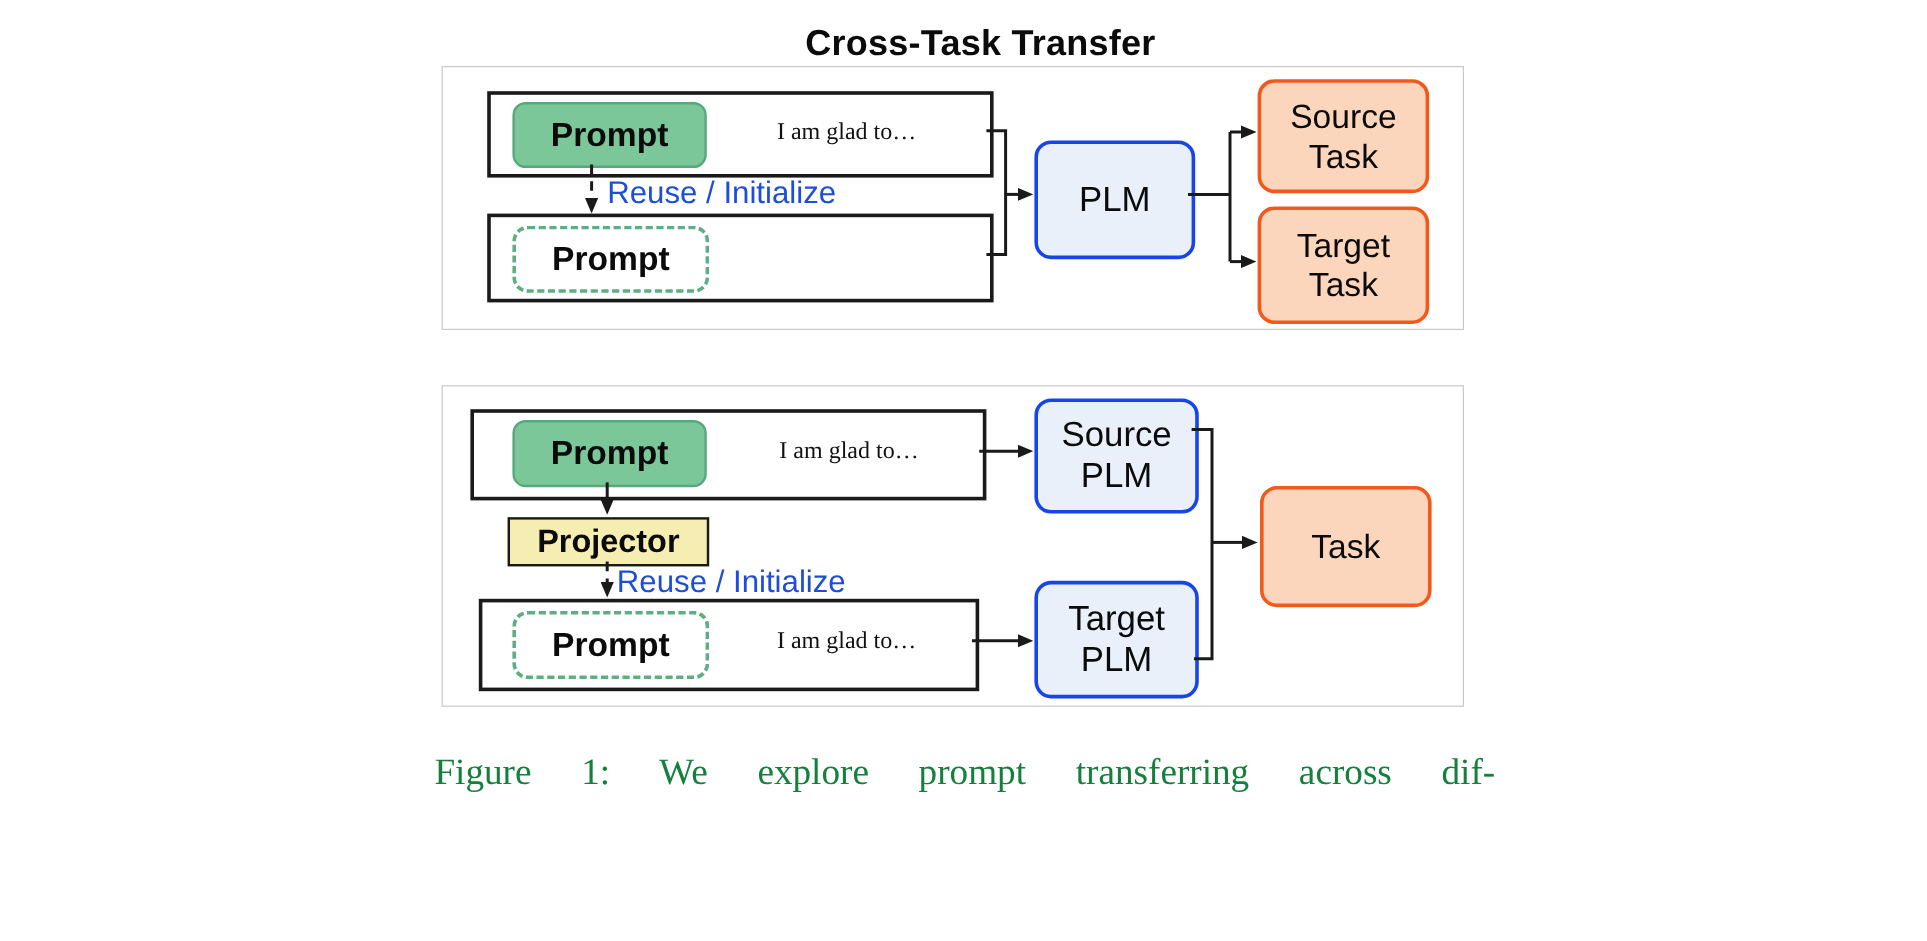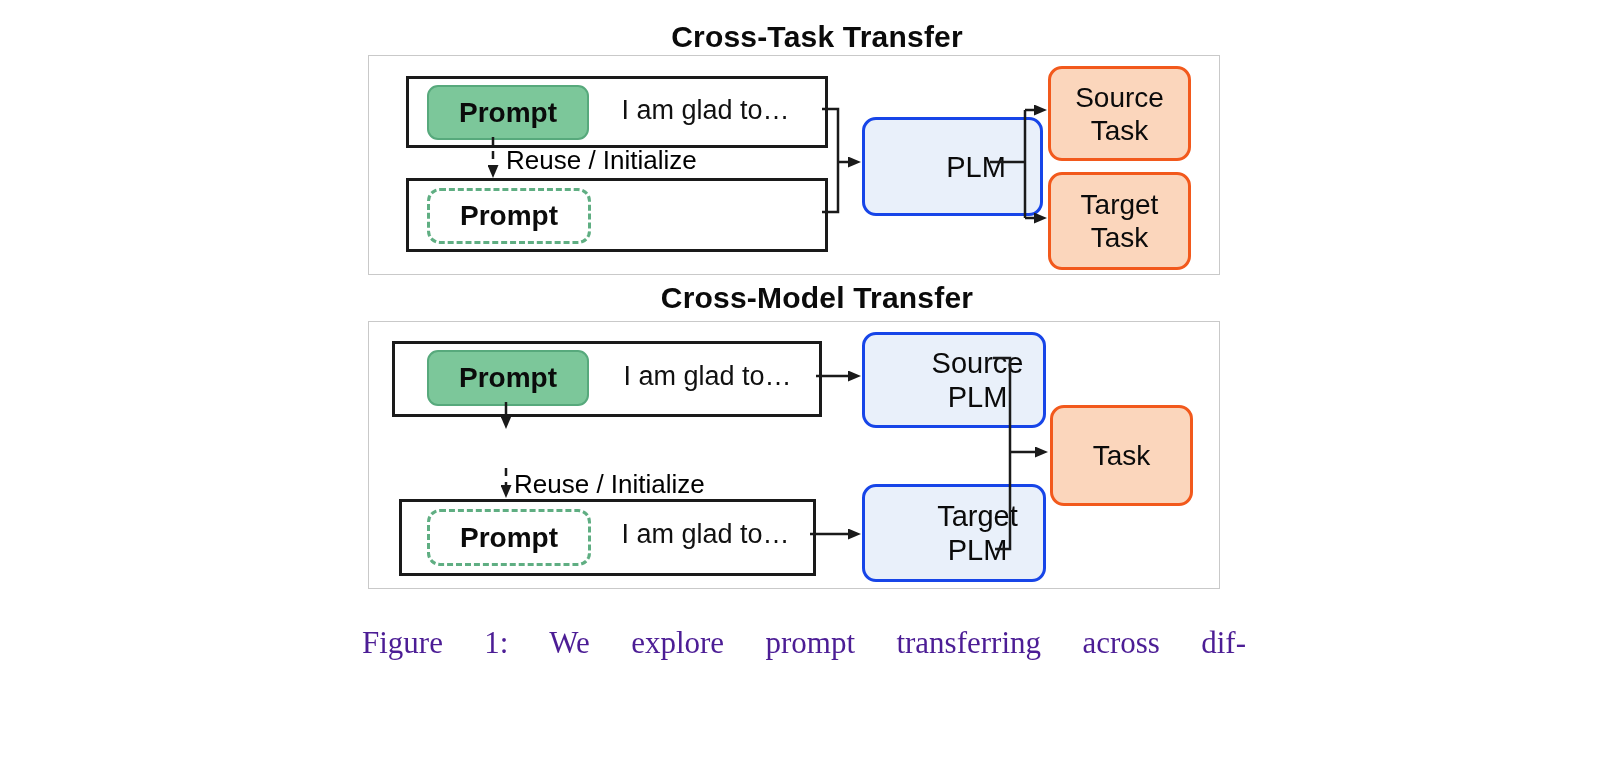--- a/index.html
+++ b/index.html
@@ -18,46 +18,46 @@
 
   
   .prompt-solid{position:absolute;background:#7cc79a;border:2.5px solid #57a97c;border-radius:11px;
                 display:flex;align-items:center;justify-content:center;
                 font-size:28px;font-weight:bold;color:#0b0b0b;}
   .prompt-dashed{position:absolute;background:#ffffff;border:3px dashed #5fae82;border-radius:13px;
                  display:flex;align-items:center;justify-content:center;
                  font-size:28px;font-weight:bold;color:#0b0b0b;}
 
   
-  .sent{position:absolute;font-size:27px;color:#111;display:flex;align-items:center;justify-content:center;}
+  .sent{position:absolute;font-size:20px;color:#111;display:flex;align-items:center;justify-content:center;font-family:Liberation Serif, serif;}
 
   
   .plm{position:absolute;background:#e9f0fa;border:3.5px solid #1745e8;border-radius:14px;
        display:flex;flex-direction:column;align-items:center;justify-content:center;
-       font-size:29px;color:#0b0b0b;line-height:34px;padding-left:47px;}
+       font-size:29px;color:#0b0b0b;line-height:34px;}
 
   
   .task{position:absolute;background:#fbd6bc;border:3.5px solid #f2591c;border-radius:14px;
         display:flex;flex-direction:column;align-items:center;justify-content:center;
         font-size:28px;color:#0b0b0b;line-height:33px;}
 
   
   .projector{position:absolute;background:#f5edb2;border:2.5px solid #1a1a1a;
              display:flex;align-items:center;justify-content:center;
              font-size:27px;font-weight:bold;color:#0b0b0b;}
 
-  .reuse-label{position:absolute;font-size:26px;color:#000000;white-space:nowrap;text-align:right;}
+  .reuse-label{position:absolute;font-size:26px;color:#1d4ed8;white-space:nowrap;text-align:right;}
 
   svg.overlay{position:absolute;left:0;top:0;width:1606px;height:784px;pointer-events:none;}
   svg.overlay path{stroke:#1a1a1a;stroke-width:2.5;fill:none;}
   svg.overlay path.dash{stroke-dasharray:8 6;}
 
   
   .caption{position:absolute;left:362px;top:620px;width:884px;
-           font-family:"Liberation Serif",serif;font-size:31px;line-height:45px;color:#4c1d95;}
+           font-family:"Liberation Serif",serif;font-size:31px;line-height:45px;color:#15803d;}
   .caption .just{text-align:justify;text-align-last:justify;}
   .caption .last{text-align:left;}
 </style>
 </head>
 <body>
 
 <div class="stage">
 
   <div class="sec-title" style="top:20px;">Cross-Task Transfer</div>
 
@@ -82,30 +82,32 @@
 
   <div class="task" style="left:1048px;top:66px;width:137px;height:89px;">
     <span>Source</span>
     <span>Task</span>
   </div>
   <div class="task" style="left:1048px;top:172px;width:137px;height:92px;">
     <span>Target</span>
     <span>Task</span>
   </div>
 
-  <div class="sec-title" style="top:281px;">Cross-Model Transfer</div>
 
   <div class="panel" style="left:368px;top:321px;width:850px;height:266px;"></div>
 
   <div class="rect" style="left:392px;top:341px;width:424px;height:70px;"></div>
   <div class="prompt-solid" style="left:427px;top:350px;width:158px;height:52px;">
     <span>Prompt</span>
   </div>
   <div class="sent" style="left:600px;top:350px;width:215px;height:52px;">I am glad to…</div>
 
+  <div class="projector" style="left:423px;top:431px;width:164px;height:37px;">
+    <span>Projector</span>
+  </div>
 
   <div class="reuse-label" style="left:514px;top:469px;">Reuse / Initialize</div>
 
   <div class="rect" style="left:399px;top:499px;width:411px;height:71px;"></div>
   <div class="prompt-dashed" style="left:427px;top:509px;width:158px;height:51px;">
     <span>Prompt</span>
   </div>
   <div class="sent" style="left:598px;top:509px;width:215px;height:51px;">I am glad to…</div>
 
   <div class="plm" style="left:862px;top:332px;width:131px;height:90px;">

